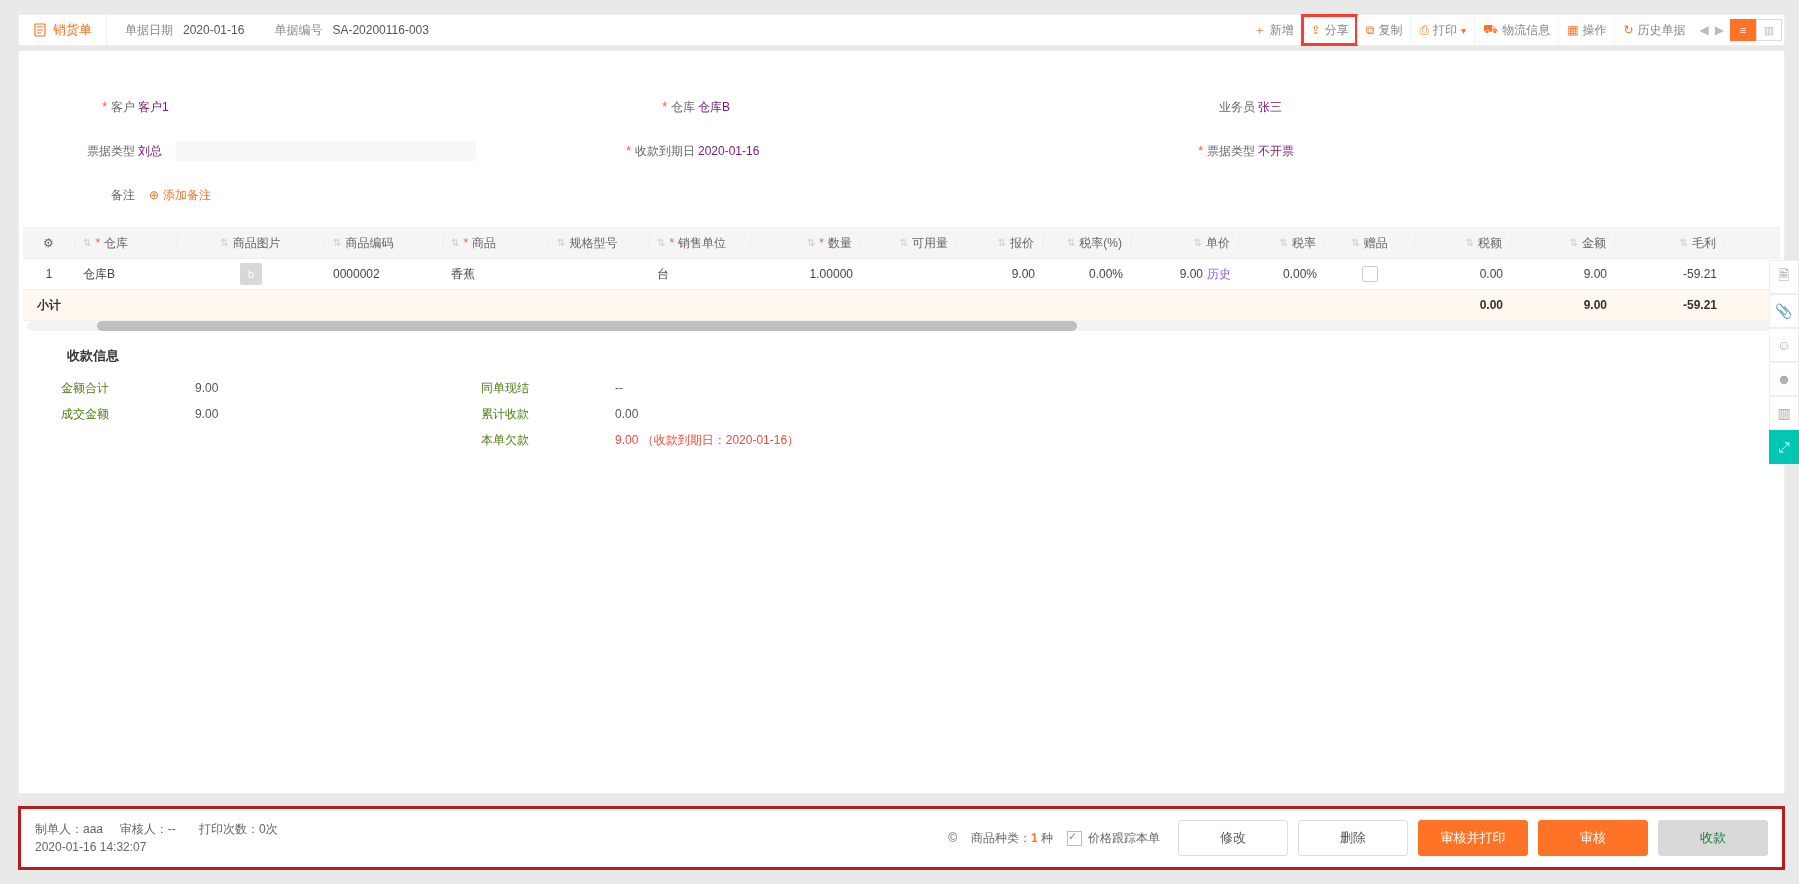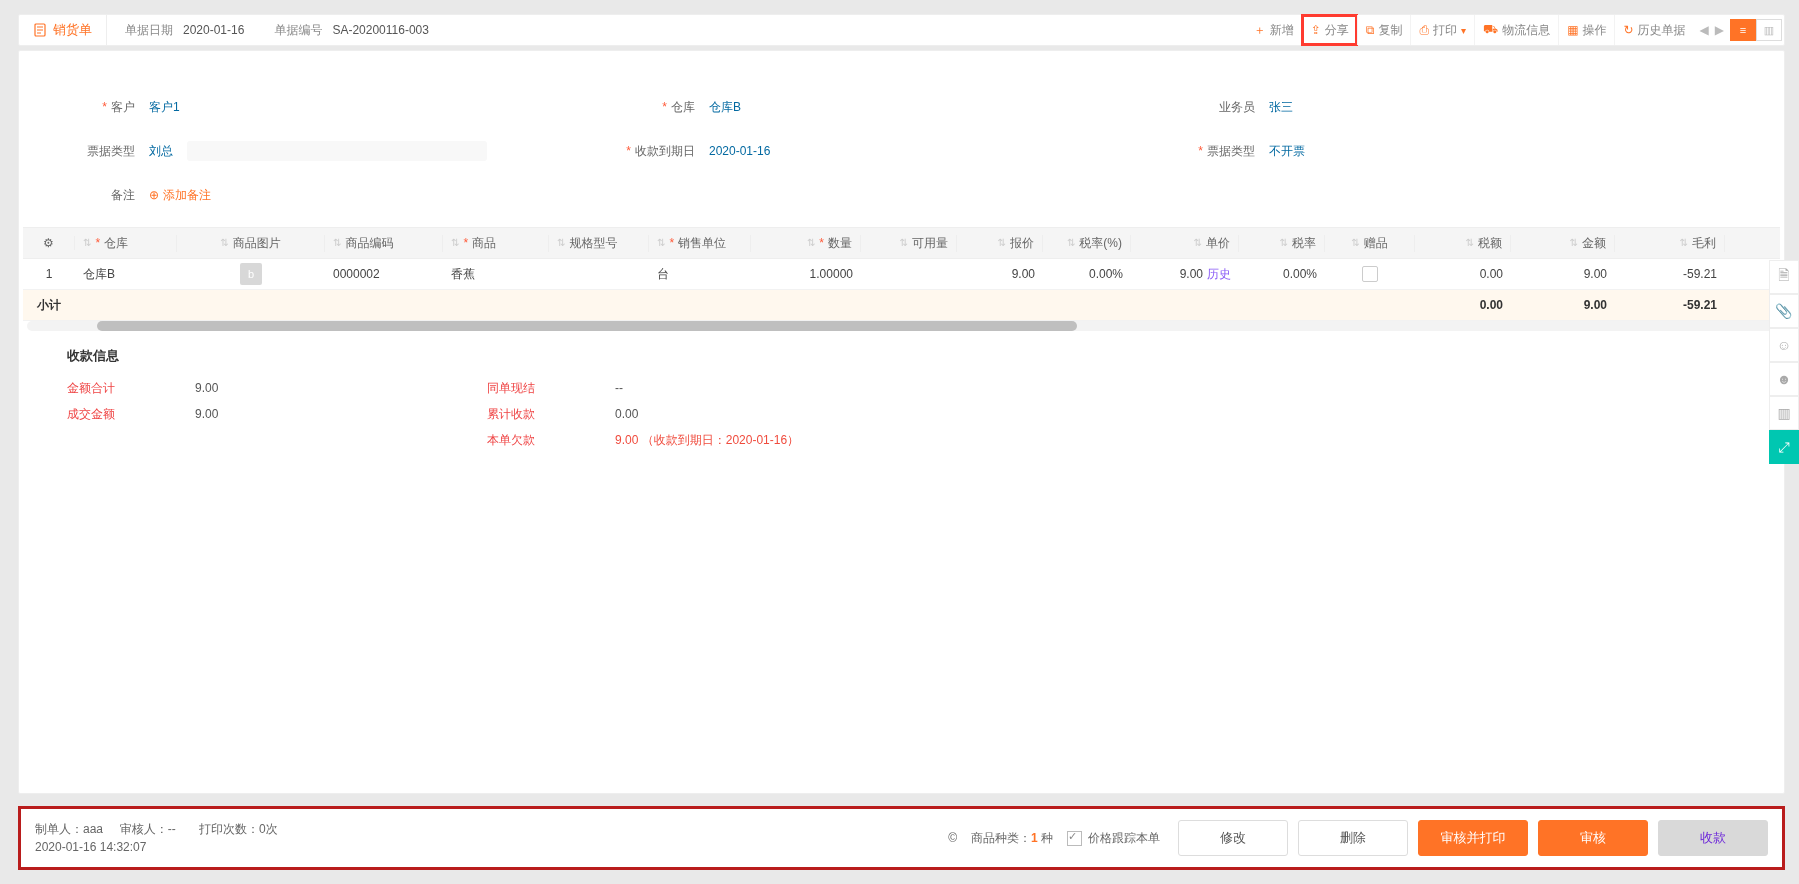--- a/index.html
+++ b/index.html
@@ -24,21 +24,21 @@
   .chips{position:absolute;right:28px;top:56px;display:flex;gap:8px}
   .chip{background:#f2f2f2;color:#777;border-radius:3px;padding:4px 10px;font-size:12px;display:flex;align-items:center;gap:4px}
   .chip .i{color:#aaa}
   
   .card{position:absolute;left:18px;right:14px;top:50px;bottom:90px;background:#fff;border-radius:2px;border:1px solid #eee;overflow:hidden}
   .form{padding:34px 36px 10px 20px}
   .formrow{display:flex;align-items:center;height:44px}
   .f{width:560px;display:flex;align-items:center}
   .f .lab{width:96px;text-align:right;color:#666;font-size:12px}
   .f .req{color:#ff5b3a;margin-right:4px}
-  .f .val{margin-left:14px;color:#0369a1}
+  .f .val{margin-left:3px;color:#701a75}
   .f .link{color:#ff7326;margin-left:14px;display:flex;align-items:center;gap:4px}
   .f .blur{margin-left:14px;width:300px;height:20px;background:#f8f8f8;border-radius:3px}
   
   .tablewrap{position:relative;margin:0 4px}
   .thead,.trow{display:flex;align-items:center;height:30px}
   .thead{background:#f5f5f5;border-top:1px solid #eee;border-bottom:1px solid #eee}
   .th{font-size:12px;color:#666;display:flex;align-items:center;justify-content:flex-start;padding:0 8px;border-right:1px solid #eee;box-sizing:border-box;gap:4px}
   .th .sort{color:#ccc;font-size:10px;line-height:6px}
   .th .req{color:#ff5b3a}
   .c0{width:52px;justify-content:center}
@@ -55,36 +55,36 @@
   .histlink{color:#8b5cf6;margin-left:4px}
   .chk{width:14px;height:14px;border:1px solid #ccc;border-radius:2px;background:#fff}
   .subtotal{background:#fff8ee}
   .subtotal .td{font-weight:700;color:#333}
   .hscroll{height:10px;margin:0 4px;background:#f3f3f3;border-radius:5px;position:relative}
   .hscroll .thumb{position:absolute;left:70px;top:0;height:10px;width:980px;background:#bfbfbf;border-radius:5px}
   
   .paysec{padding:16px 36px}
   .paysec h4{font-size:13px;font-weight:700;margin:0 0 10px 12px;color:#333}
   .payrow{display:flex;gap:80px;height:26px;align-items:center;font-size:12px;color:#555}
-  .payrow .k{width:60px;text-align:right;color:#ef4444}
+  .payrow .k{width:60px;text-align:center;color:#4d7c0f}
   .payrow .v{min-width:60px}
   .red{color:#f04b3d}
   
   .rail{position:absolute;right:0;top:260px;display:flex;flex-direction:column;gap:0}
   .ritem{width:28px;height:32px;background:#fff;border:1px solid #eee;display:flex;align-items:center;justify-content:center;color:#aaa;font-size:14px}
   .ritem.exp{background:#00c7b1;color:#fff;border-color:#00c7b1}
   
   .footer{position:absolute;left:18px;right:14px;bottom:14px;height:58px;background:#fff;border:3px solid #b91c1c;display:flex;align-items:center;padding:0 14px}
   .finfo{font-size:12px;color:#666;line-height:18px}
   .fcenter{margin-left:auto;display:flex;align-items:center;gap:14px;font-size:12px;color:#666}
   .fcenter .accent{color:#ff7326;font-weight:700}
   .fbtns{display:flex;gap:10px;margin-left:18px}
   .btn{height:34px;min-width:76px;border-radius:3px;display:flex;align-items:center;justify-content:center;font-size:13px;padding:0 16px;cursor:pointer;border:1px solid #ddd;background:#fff;color:#555}
   .btn.pri{background:#ff7326;border-color:#ff7326;color:#fff}
-  .btn.dis{background:#d9d9d9;border-color:#d9d9d9;color:#6d28d9}
+  .btn.dis{background:#d9d9d9;border-color:#d9d9d9;color:#15803d}
   .cb{width:13px;height:13px;border:1px solid #bbb;background:#fff;display:inline-block;position:relative}
   .cb.on::after{content:"✓";position:absolute;left:0;top:-2px;font-size:11px;color:#888}
   svg{display:block}
 </style>
 </head>
 <body>
 
 <div class="page">
 
   <div class="topbar">

